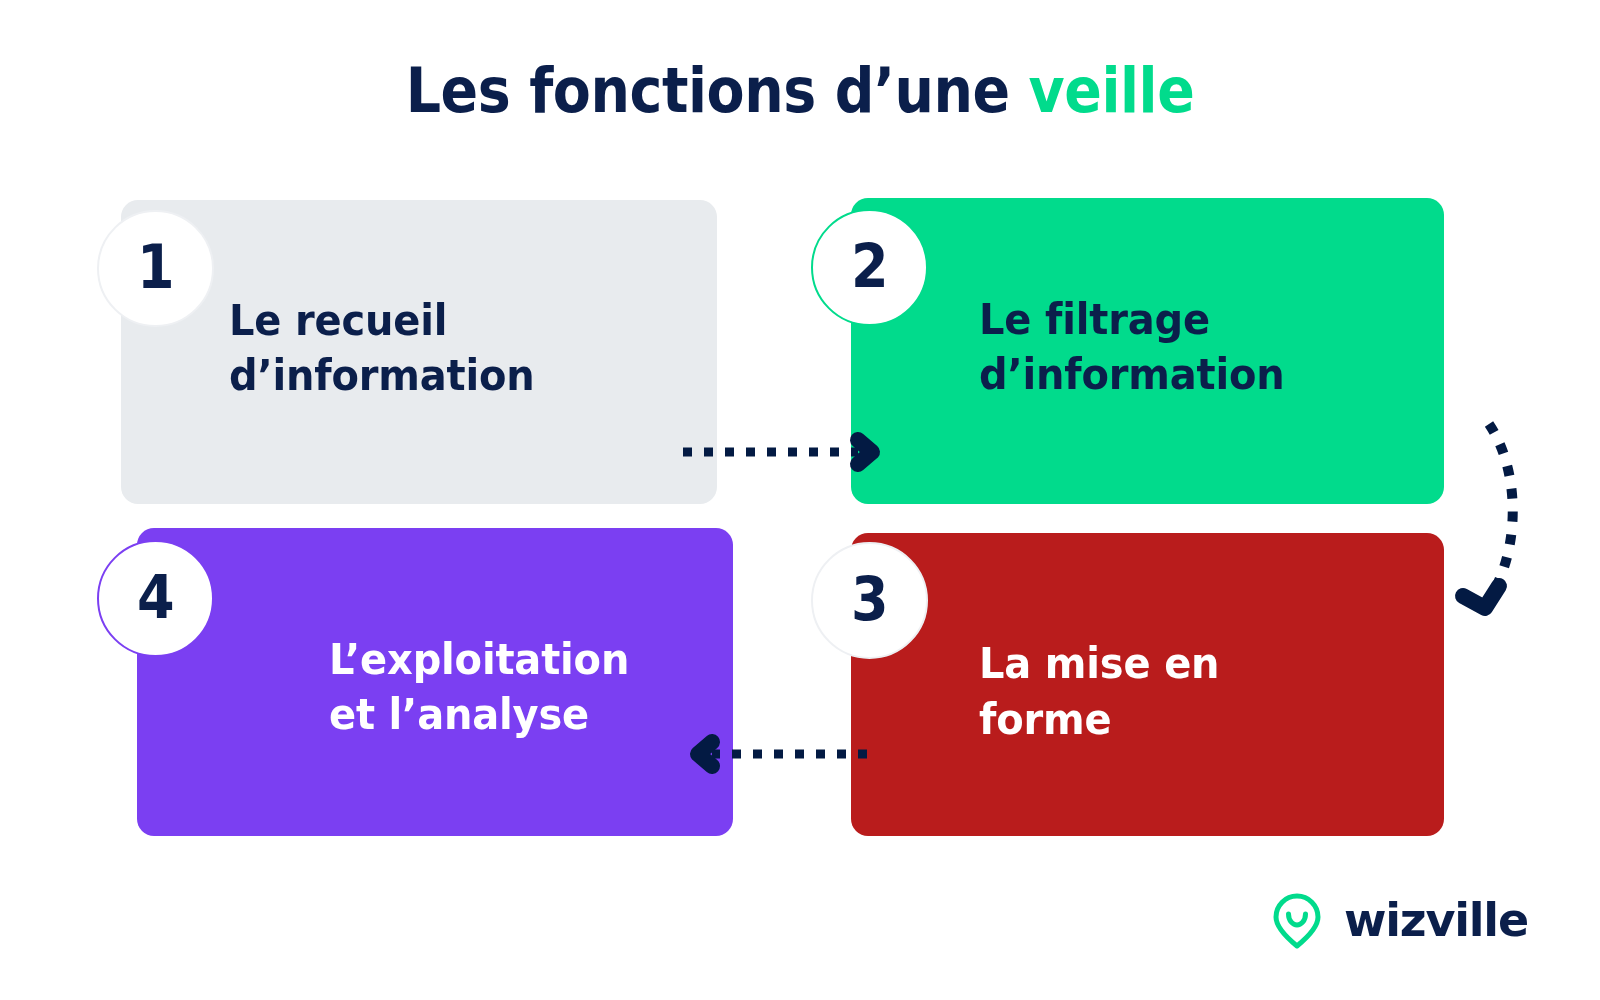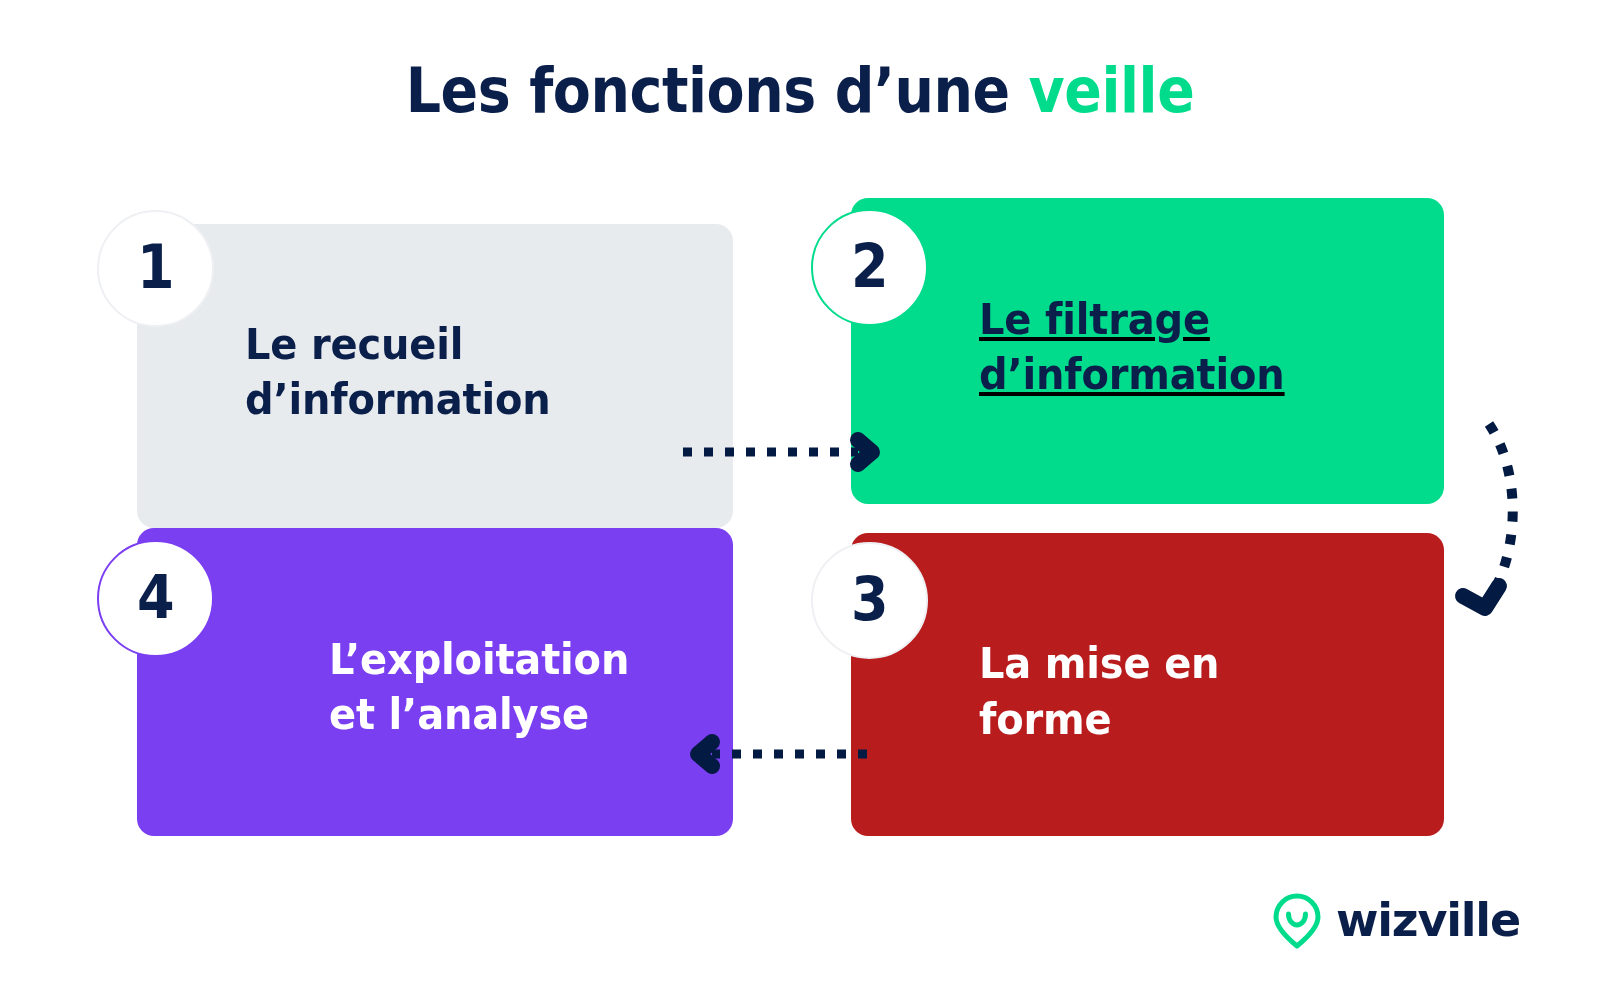--- a/index.html
+++ b/index.html
@@ -53,34 +53,32 @@
     font-size: 43px;
     font-weight: 700;
     line-height: 1.28;
     letter-spacing: -0.2px;
     transform: scaleX(0.93);
     transform-origin: left center;
     white-space: pre-line;
   }
 
   #card1 {
-    left: 137px; top: 200px; width: 596px; height: 304px;
+    left: 121px; top: 200px; width: 596px; height: 304px;
     background: #E8EBEE;
-    margin-top: 24px;
   }
   #card1 .card-text {
     color: #0b1f4b;
     margin-left: 108px;
     margin-top: -8px;
   }
 
   #card2 {
     left: 851px; top: 198px; width: 593px; height: 306px;
     background: #01DB8C;
-    text-decoration: underline;
   }
   #card2 .card-text {
     color: #0b1f4b;
     margin-left: 128px;
     margin-top: -8px;
   }
 
   #card3 {
     left: 851px; top: 533px; width: 593px; height: 303px;
     background: #b91c1c;
@@ -152,21 +150,21 @@
   }
   .arrowhead { fill: none; stroke: #031A43; stroke-width: 16; stroke-linecap: round; stroke-linejoin: round; }
 
   
   #logo {
     position: absolute;
     left: 1272px;
     top: 893px;
     display: flex;
     align-items: center;
-    gap: 14px;
+    gap: 22px;
   }
   #logo .wordmark {
     font-size: 46px;
     font-weight: 700;
     color: #0b1f4b;
     letter-spacing: -1.2px;
     line-height: 1;
     transform: translateY(-1px);
   }
 </style>

